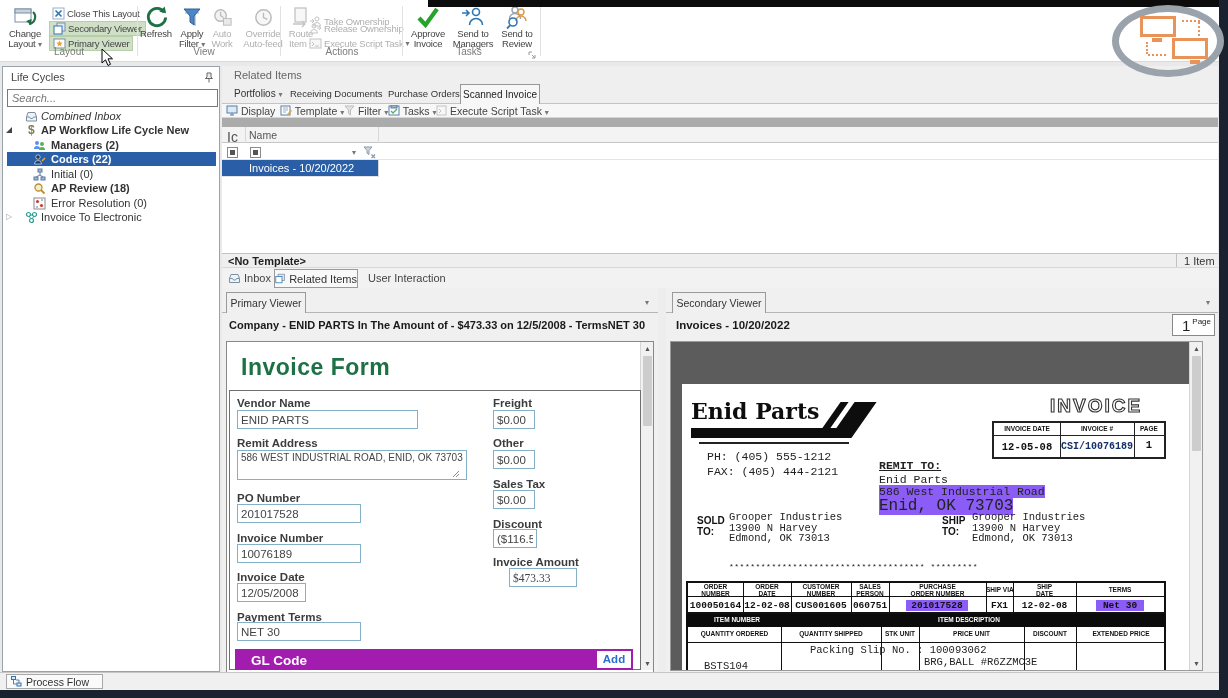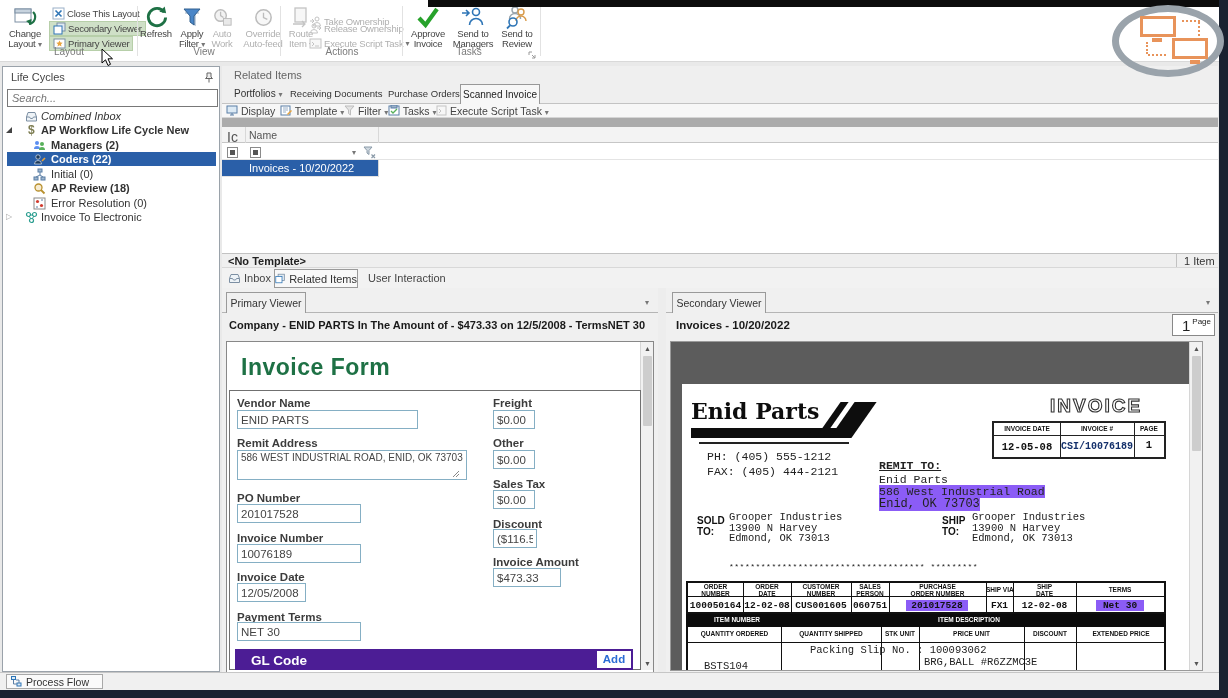--- a/index.html
+++ b/index.html
@@ -395,23 +395,23 @@
 
   <div class="flabel" style="left:266px;top:55px">Freight</div>
   <input class="finput" style="left: 266px; top: 68px; width: 42px;" value="$0.00">
   <div class="flabel" style="left:266px;top:95px">Other</div>
   <input class="finput" style="left: 266px; top: 108px; width: 42px;" value="$0.00">
   <div class="flabel" style="left:266px;top:136px">Sales Tax</div>
   <input class="finput" style="left: 266px; top: 148px; width: 42px;" value="$0.00">
   <div class="flabel" style="left:266px;top:176px">Discount</div>
   <input class="finput" style="left: 266px; top: 187px; width: 44px;" value="($116.59)">
   <div class="flabel" style="left:266px;top:214px">Invoice Amount</div>
-  <input class="finput" style="left: 266px; top: 226px; width: 68px;" value="$473.33">
-
-  <div class="abs" style="left:8px;top:307px;width:398px;height:21px;background:#4c1d95;overflow:hidden">
+  <input class="finput" style="left: 282px; top: 226px; width: 68px; font-family: Liberation Serif, serif;" value="$473.33">
+
+  <div class="abs" style="left:8px;top:307px;width:398px;height:21px;background:#a21caf;overflow:hidden">
     <span class="abs" style="left:16px;top:4px;color:#fff;font-weight:bold;font-size:13.5px">GL Code</span>
     <span class="abs" style="right:2px;top:2px;width:34px;height:17px;background:#fff;color:#2b6cd4;font-weight:bold;font-size:11.5px;text-align:center;line-height:17px"><span>Add</span></span>
   </div>
 </div>
 
 <div class="abs" style="left:658px;top:288px;width:8px;height:384px;background:#ededed"></div>
 
 <div class="abs" style="left:666px;top:288px;width:552px;height:384px;background:#f0f0f0"></div>
 <div class="abs" style="left:666px;top:312px;width:552px;height:1px;background:#b5b5b5"></div>
 <div class="ptab" style="left:672px;top:292px;width:94px">
@@ -442,21 +442,21 @@
       <div class="th" style="left:140px;top:3px;width:30px">PAGE</div>
       <div class="tv" style="left:0;top:18px;width:66px">12-05-08</div>
       <div class="tv" style="left:66px;top:18px;width:74px;color:#14306b;font-size:10px">CSI/10076189</div>
       <div class="tv" style="left:140px;top:16px;width:30px">1</div>
     </div>
     <div class="abs m" style="left:25px;top:66px;font-size:11.5px;color:#222">PH: (405) 555-1212</div>
     <div class="abs m" style="left:25px;top:81px;font-size:11.5px;color:#222">FAX: (405) 444-2121</div>
     <div class="abs m" style="left:197px;top:75px;font-size:11.5px;font-weight:bold;text-decoration:underline;color:#222">REMIT TO:</div>
     <div class="abs m" style="left:197px;top:89px;font-size:11.5px;color:#222">Enid Parts</div>
     <div class="abs m hl" style="left:197px;top:101px;font-size:11.5px;color:#222">586 West Industrial Road</div>
-    <div class="abs m hl" style="left:197px;top:113px;font-size:12px;color:#222">Enid, OK 73703</div>
+    <div class="abs m hl" style="left:197px;top:113px;font-size:16px;color:#222">Enid, OK 73703</div>
     <div class="abs" style="left:15px;top:131px;font-size:10px;font-weight:bold;white-space:pre-line;line-height:11px;color:#111">SOLD
 TO:</div>
     <div class="abs m" style="left:47px;top:128px;font-size:10.5px;white-space:pre-line;line-height:10.5px;color:#222">Grooper Industries
 13900 N Harvey
 Edmond, OK 73013</div>
     <div class="abs" style="left:260px;top:131px;font-size:10px;font-weight:bold;white-space:pre-line;line-height:11px;color:#111">SHIP
 TO:</div>
     <div class="abs m" style="left:290px;top:128px;font-size:10.5px;white-space:pre-line;line-height:10.5px;color:#222">Grooper Industries
 13900 N Harvey
 Edmond, OK 73013</div>

